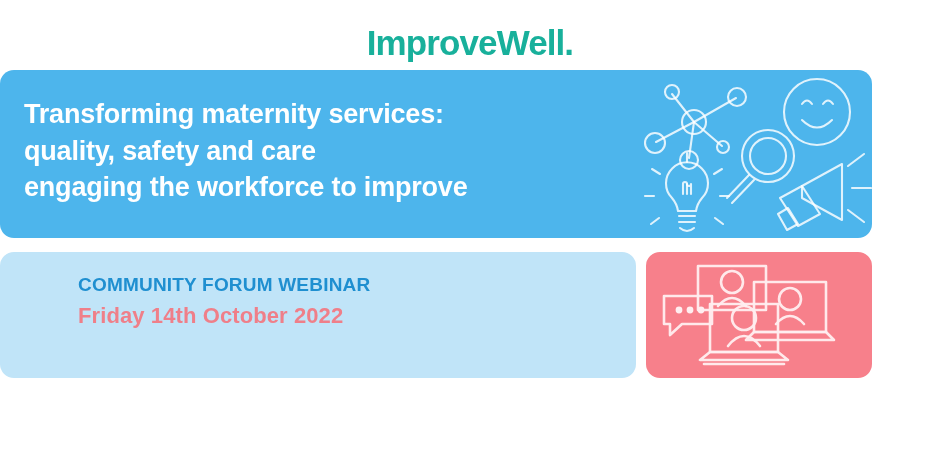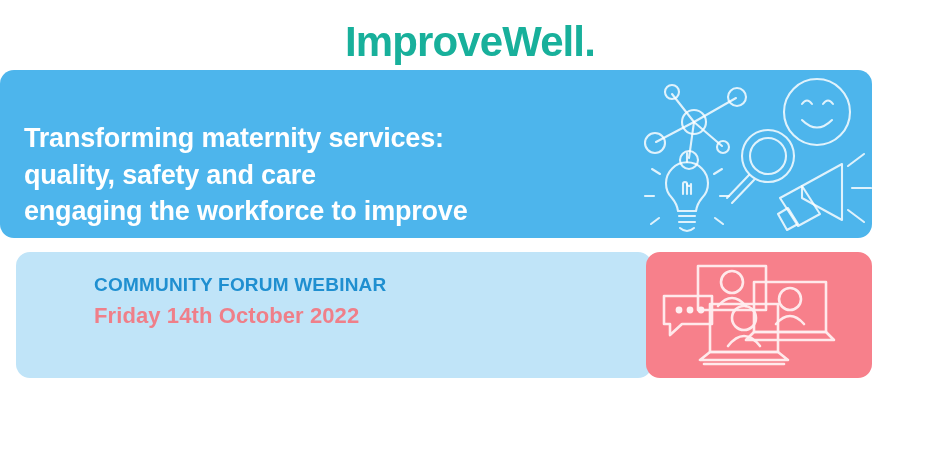--- a/index.html
+++ b/index.html
@@ -26,21 +26,21 @@
     top: 18px;
     left: 0;
     width: 940px;
     height: 48px;
     display: flex;
     align-items: center;
     justify-content: center;
   }
   .logo-text {
     font-family: "Liberation Sans", sans-serif;
-    font-size: 42px;
+    font-size: 35px;
     font-weight: bold;
     letter-spacing: -0.9px;
     color: #18b09b;
     line-height: 1;
     white-space: nowrap;
   }
 
   
   .hero-banner {
     position: absolute;
@@ -55,37 +55,36 @@
   .hero-title {
     position: absolute;
     left: 24px;
     top: 26px;
     width: 620px;
     color: #ffffff;
     font-size: 27px;
     font-weight: bold;
     line-height: 1.36;
     letter-spacing: -0.2px;
-    margin-top: 24px;
   }
   .hero-title .line { display: block; white-space: nowrap; }
 
   .hero-art {
     position: absolute;
     right: 0px;
     top: 0px;
     width: 230px;
     height: 168px;
     pointer-events: none;
   }
 
   
   .info-box {
     position: absolute;
-    left: 16px;
+    left: 0px;
     top: 252px;
     width: 636px;
     height: 126px;
     background: #c0e4f8;
     border-radius: 14px;
   }
   .info-inner {
     position: absolute;
     left: 78px;
     top: 18px;

